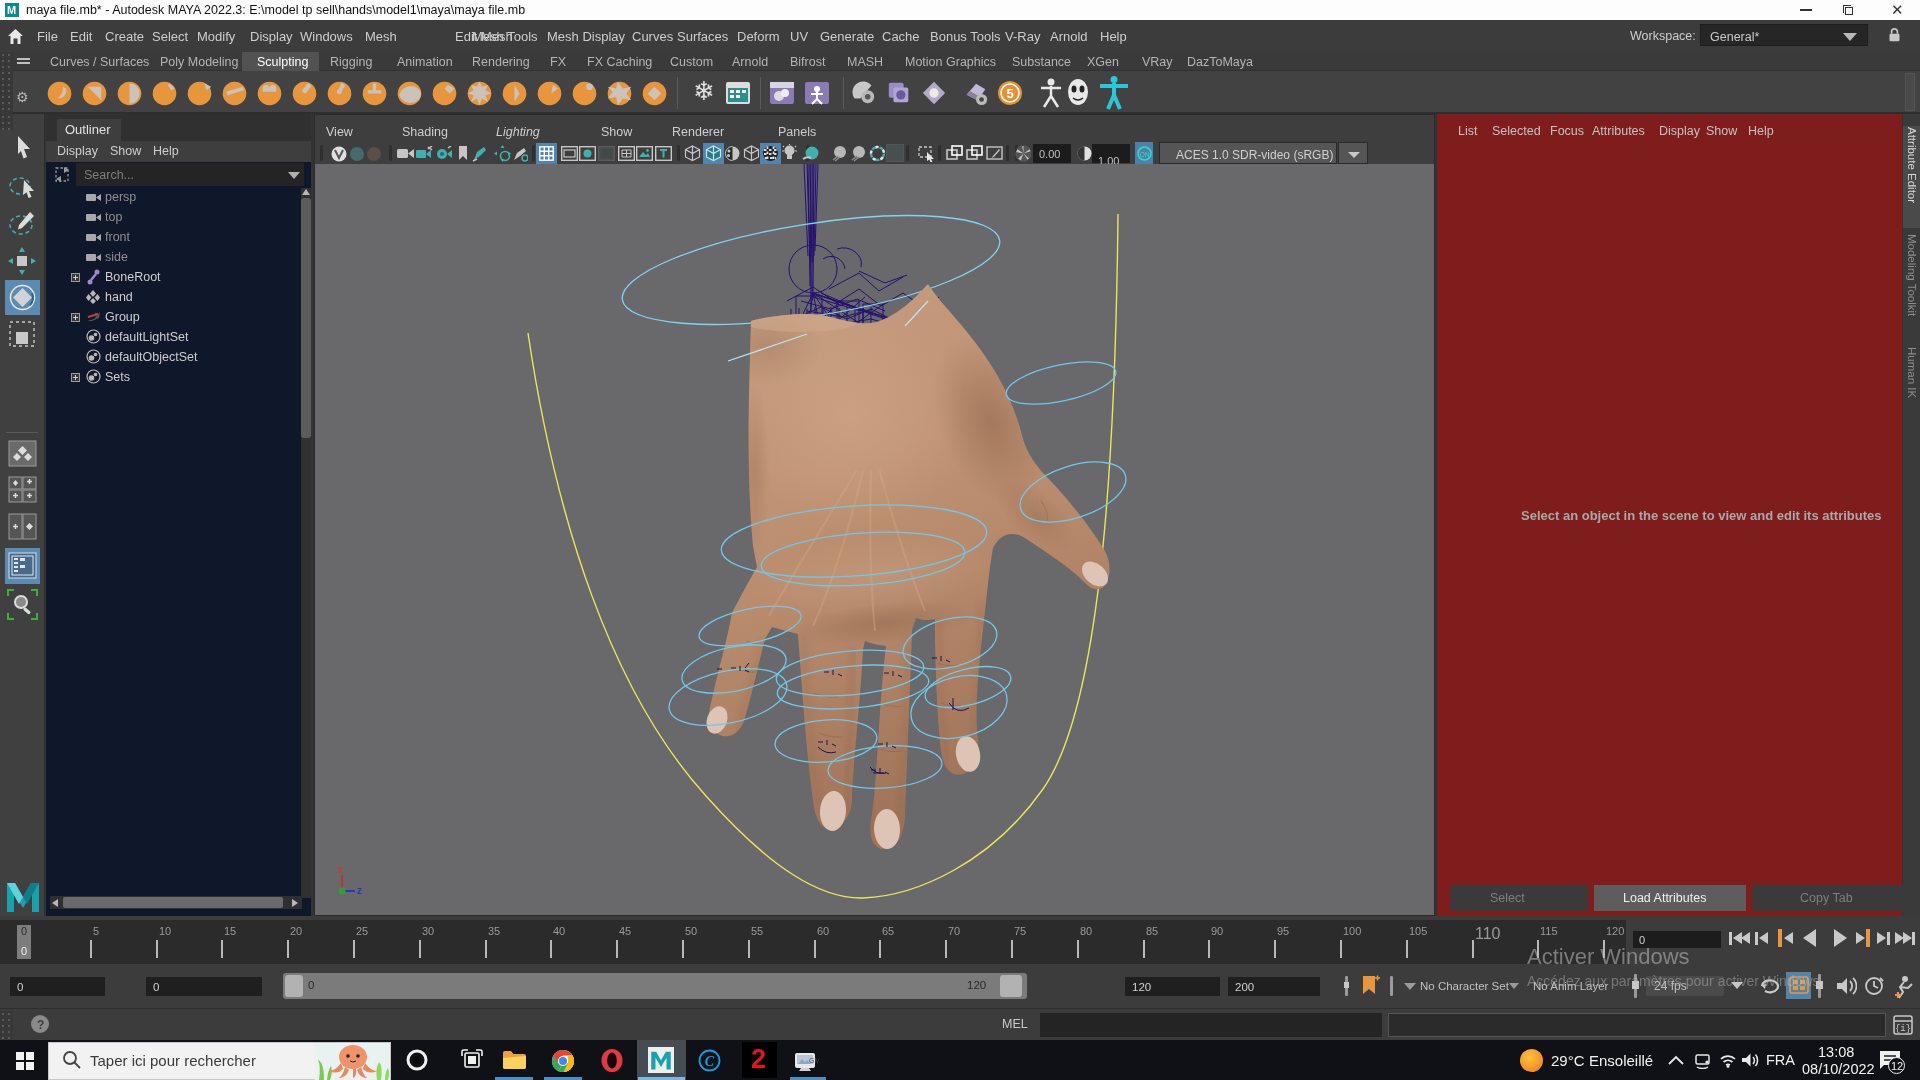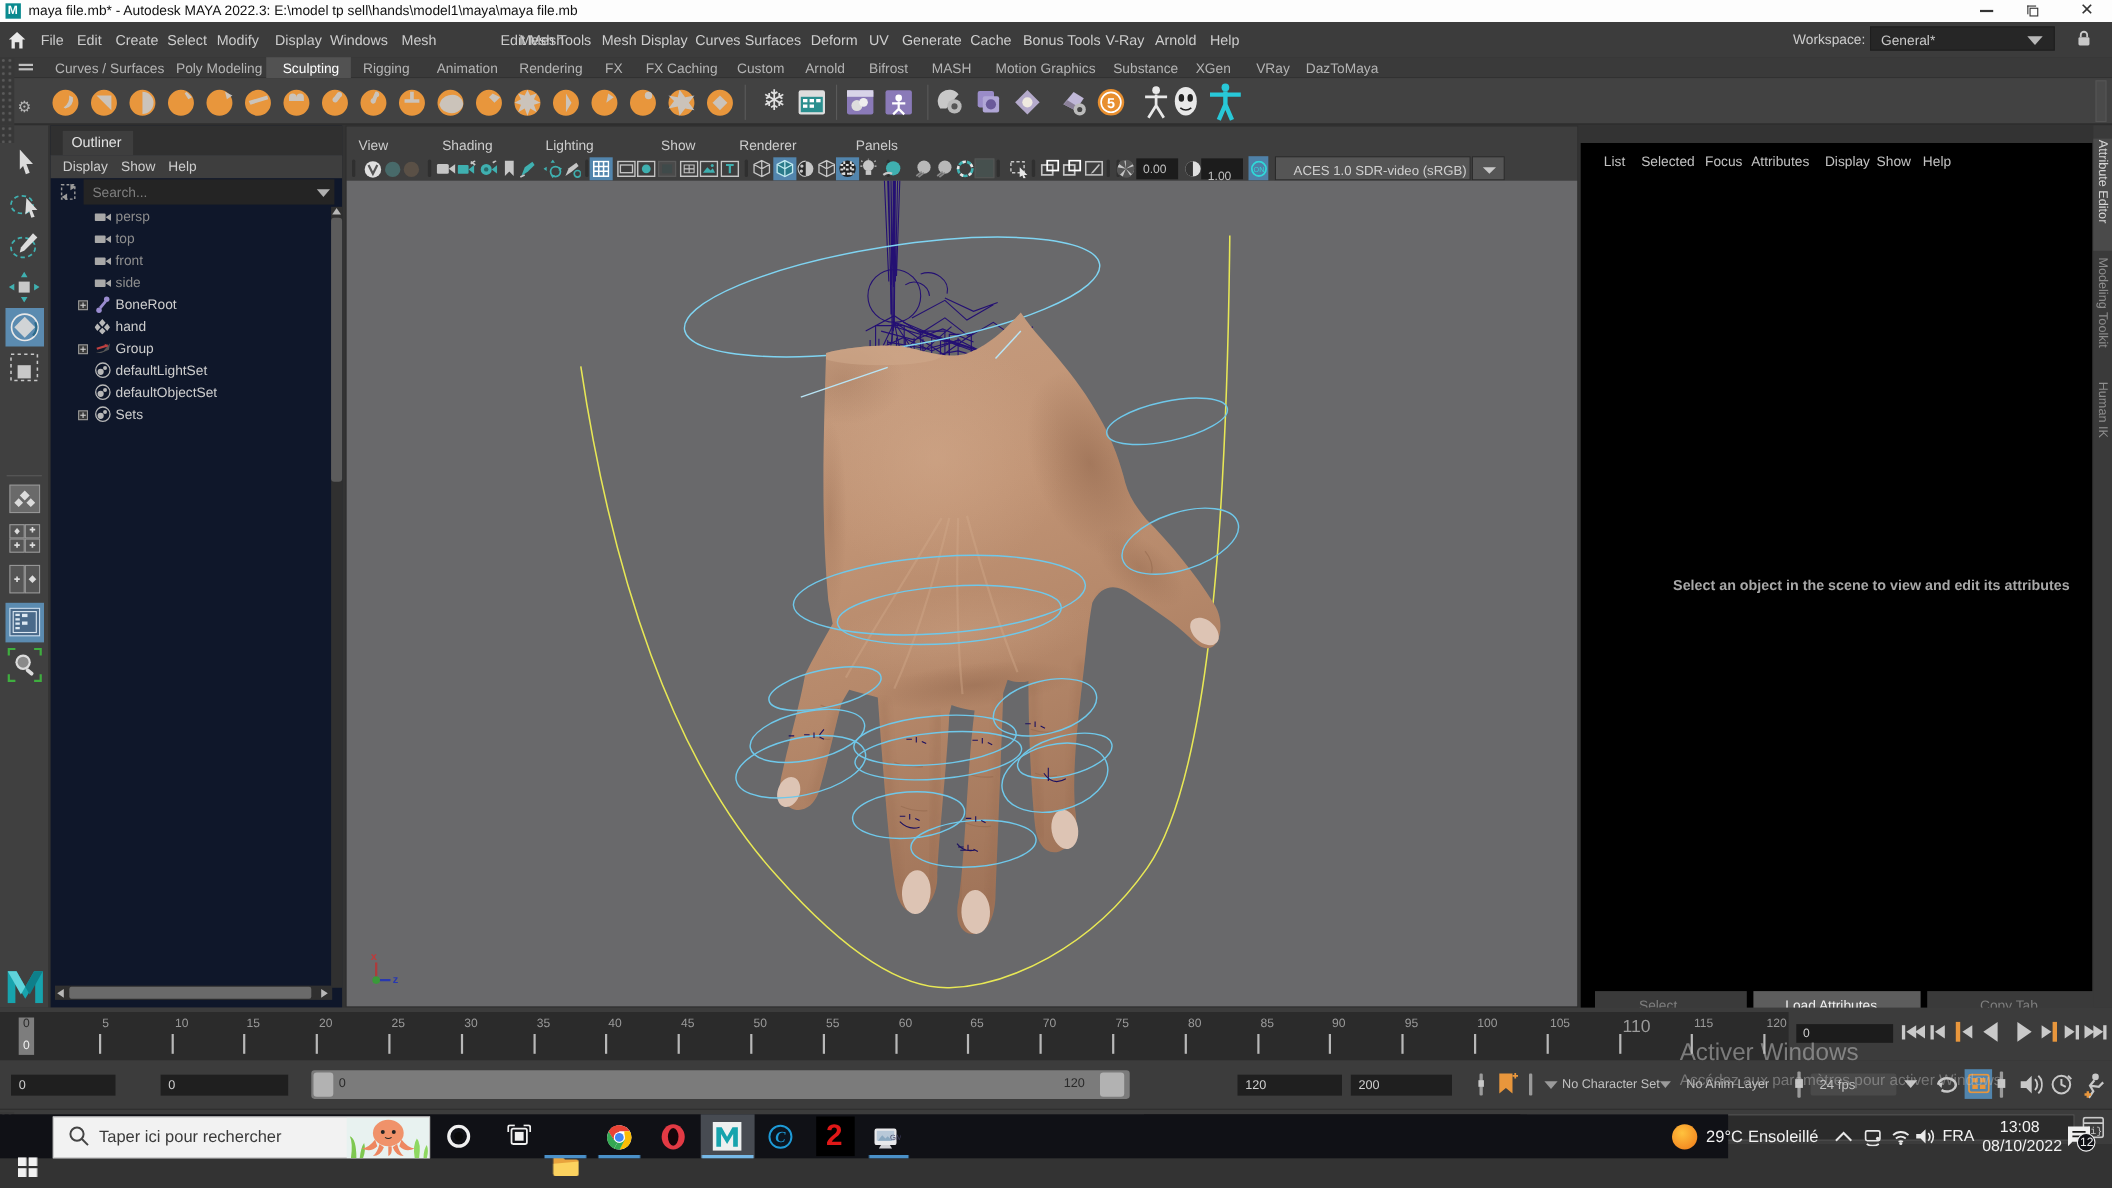--- a/index.html
+++ b/index.html
@@ -361,21 +361,21 @@
     <div class="a" style="left:256px;top:75px;width:0;height:0;border-left:4px solid transparent;border-right:4px solid transparent;border-bottom:6px solid #b8b8b8;"></div>
     <div class="a" style="left:255px;top:84px;width:10px;height:240px;background:#5c5c5c;border-radius:3px;"></div>
     <div class="a" style="left:4px;top:782px;width:252px;height:13px;background:#2f2f2f;"></div>
     <div class="a" style="left:6px;top:785px;width:0;height:0;border-top:4px solid transparent;border-bottom:4px solid transparent;border-right:6px solid #b8b8b8;"></div>
     <div class="a" style="left:246px;top:785px;width:0;height:0;border-top:4px solid transparent;border-bottom:4px solid transparent;border-left:6px solid #b8b8b8;"></div>
     <div class="a" style="left:17px;top:783px;width:220px;height:11px;background:#6a6a6a;border-radius:2px;"></div>
   </div>
 <div class="a" style="left:314px;top:114px;width:1121px;height:802px;background:#3e3e3e;border:1px solid #2c2c2c;">
     <div class="t" style="left:11px;top:11px;font-size:12.5px;color:#cdcdcd;">View</div>
     <div class="t" style="left:87px;top:11px;font-size:12.5px;color:#cdcdcd;">Shading</div>
-    <div class="t" style="left:181px;top:11px;font-size:12.5px;color:#cdcdcd;">Lighting</div>
+    <div class="t" style="left:181px;top:11px;font-size:12.5px;color:#cdcdcd;font-style:italic;">Lighting</div>
     <div class="t" style="left:286px;top:11px;font-size:12.5px;color:#cdcdcd;">Show</div>
     <div class="t" style="left:357px;top:11px;font-size:12.5px;color:#cdcdcd;">Renderer</div>
     <div class="t" style="left:463px;top:11px;font-size:12.5px;color:#cdcdcd;">Panels</div>
     <div class="a" style="left:5px;top:30px;width:3px;height:16px;background:#2f2f2f;border-radius:1.5px;"></div>
     <div class="a" style="left:74px;top:30px;width:3px;height:16px;background:#2f2f2f;border-radius:1.5px;"></div>
     <div class="a" style="left:217px;top:30px;width:3px;height:16px;background:#2f2f2f;border-radius:1.5px;"></div>
     <div class="a" style="left:362px;top:30px;width:3px;height:16px;background:#2f2f2f;border-radius:1.5px;"></div>
     <div class="a" style="left:491px;top:30px;width:3px;height:16px;background:#2f2f2f;border-radius:1.5px;"></div>
     <div class="a" style="left:591px;top:30px;width:3px;height:16px;background:#2f2f2f;border-radius:1.5px;"></div>
     <div class="a" style="left:623px;top:30px;width:3px;height:16px;background:#2f2f2f;border-radius:1.5px;"></div>
@@ -666,21 +666,21 @@
       </g>
       <g>
         <path d="M341 874 V890" stroke="#b03a3a" stroke-width="2"></path>
         <path d="M341 890 h13" stroke="#2838b0" stroke-width="2"></path>
         <circle cx="341" cy="890" r="3.5" fill="#3a9a3a"></circle>
         <text x="336" y="872" font-size="10" fill="#c03a3a" font-weight="bold" font-family="Liberation Sans">x</text>
         <text x="356" y="893" font-size="10" fill="#2838b0" font-weight="bold" font-family="Liberation Sans">z</text>
       </g>
     </svg>
   </div>
-<div class="a" style="left:1437px;top:130px;width:465px;height:802px;background:#000000;">
+<div class="a" style="left:1437px;top:114px;width:465px;height:802px;background:#7f1d1d;">
     <div class="t" style="left:21px;top:11px;font-size:12.5px;color:#c2c2c2;">List</div>
     <div class="t" style="left:55px;top:11px;font-size:12.5px;color:#c2c2c2;">Selected</div>
     <div class="t" style="left:113px;top:11px;font-size:12.5px;color:#c2c2c2;">Focus</div>
     <div class="t" style="left:155px;top:11px;font-size:12.5px;color:#c2c2c2;">Attributes</div>
     <div class="t" style="left:222px;top:11px;font-size:12.5px;color:#c2c2c2;">Display</div>
     <div class="t" style="left:269px;top:11px;font-size:12.5px;color:#c2c2c2;">Show</div>
     <div class="t" style="left:311px;top:11px;font-size:12.5px;color:#c2c2c2;">Help</div>
     <div class="t" style="left:84px;top:395px;font-size:13px;color:#a8a8a8;font-weight:bold;">Select an object in the scene to view and edit its attributes</div>
     <div class="a" style="left:13px;top:771px;width:138px;height:26px;background:#3a3a3a;text-align:center;">
       <div class="t" style="left:40px;top:7px;font-size:12.5px;color:#7e7e7e;">Select</div>
@@ -844,21 +844,21 @@
     <div class="a" style="left:1040px;top:4px;width:342px;height:24px;background:#242424;"></div>
     <div class="a" style="left:1388px;top:4px;width:498px;height:24px;background:#2b2b2b;border:1px solid #555;"></div>
     <svg class="a" style="left:1893px;top:6px;" width="20" height="20">
       <rect x="1" y="1" width="18" height="18" rx="2" fill="none" stroke="#c8c8c8" stroke-width="1.5"></rect>
       <path d="M1 6 h18" stroke="#c8c8c8" stroke-width="1.5"></path>
       <text x="10" y="16" font-size="9" fill="#c8c8c8" text-anchor="middle" font-family="Liberation Mono">{i}</text>
     </svg>
   </div>
 <div class="t" style="left:1527px;top:946px;font-size:22px;color:rgba(190,190,190,0.55);">Activer Windows</div>
 <div class="t" style="left:1527px;top:974px;font-size:14px;color:rgba(190,190,190,0.45);">Accédez aux paramètres pour activer Windows</div>
-<div class="a" style="left:0;top:1013px;width:1571px;height:40px;background:#101116;text-align:center;">
+<div class="a" style="left:0;top:1040px;width:1920px;height:40px;background:#101116;text-align:center;">
     <svg class="a" style="left:16px;top:1052px;position:fixed;" width="18" height="18" viewBox="0 0 18 18">
       <rect x="0" y="0" width="8" height="8" fill="#f2f2f2"></rect>
       <rect x="10" y="0" width="8" height="8" fill="#f2f2f2"></rect>
       <rect x="0" y="10" width="8" height="8" fill="#f2f2f2"></rect>
       <rect x="10" y="10" width="8" height="8" fill="#f2f2f2"></rect>
     </svg>
     <div class="a" style="left:48px;top:2px;width:343px;height:38px;background:#f2f2f2;border:1px solid #c8c8c8;"></div>
     <svg class="a" style="left:62px;top:10px;" width="20" height="20">
       <circle cx="8" cy="8" r="6" fill="none" stroke="#444" stroke-width="1.8"></circle>
       <path d="M12.5 12.5 L18 18" stroke="#444" stroke-width="1.8"></path>

